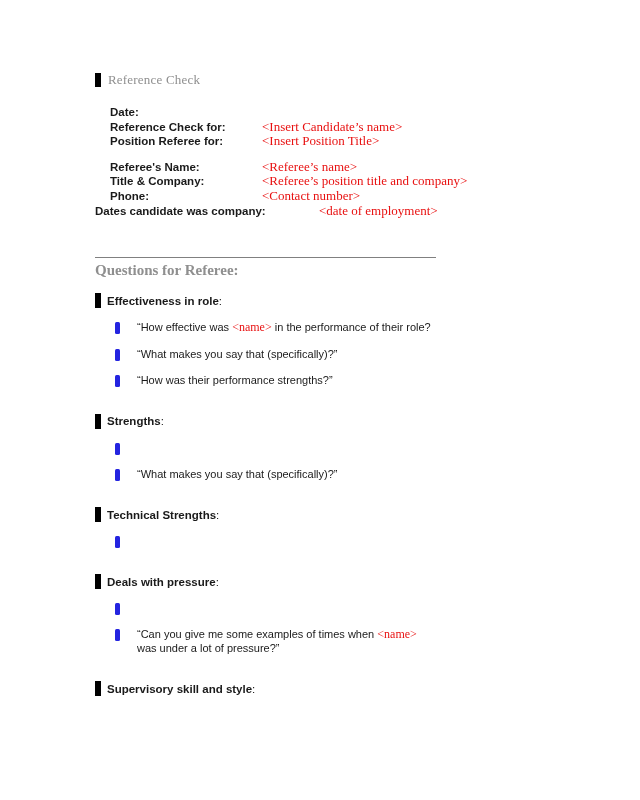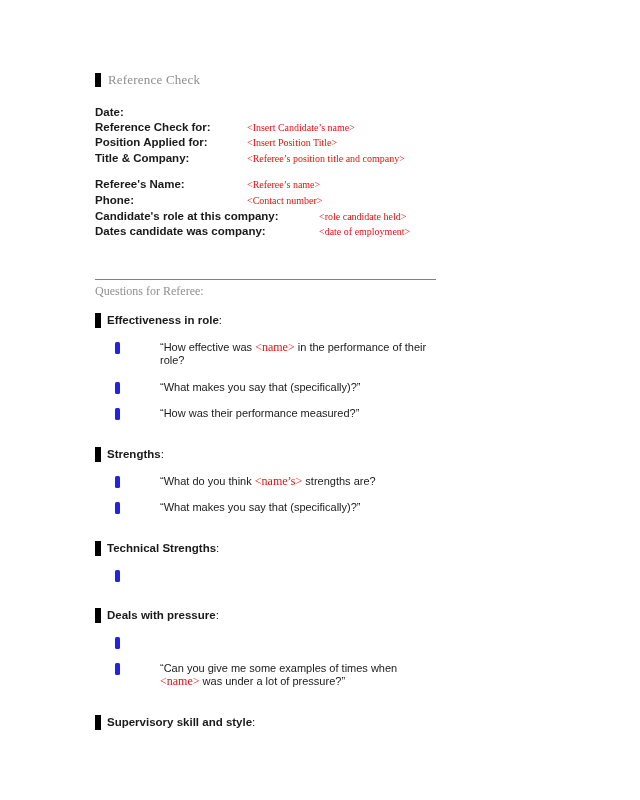--- a/index.html
+++ b/index.html
@@ -17,39 +17,39 @@
   .muted{color:var(--muted-gray,#8f8f8f);}
   
   .doc-title-row{display:flex;align-items:center;}
   .marker{display:inline-block;width:6px;height:14px;background:#000;flex:0 0 6px;}
   .doc-title{font-size:13px;margin-left:7px;letter-spacing:.2px;}
   
   .info-block{margin-top:17px;}
   .info-row{line-height:14.6px;font-size:11.5px;font-weight:bold;white-space:nowrap;}
   .info-row.gap-before{margin-top:11px;}
   .info-label{display:inline-block;}
-  .info-label.normal{width:152px;}
+  .info-label.normal{width:152px;margin-left:15px;}
   .info-label.wide{width:224px;}
   .ph{
     font-family:"Liberation Serif","DejaVu Serif",serif;
     color:var(--placeholder-red,#e81111);
-    font-weight:normal;font-size:10px;
+    font-weight:normal;font-size:13px;
   }
   
   .rule{border:0;border-top:1px solid #808080;margin:39px 0 0 0;}
-  .q-header{margin-top:4px;font-size:12px;}
+  .q-header{margin-top:4px;font-size:15px;font-weight:bold;}
   
   .sections{margin-top:4px;}
   .section{margin-top:26px;}
   .section:first-child{margin-top:14px;}
   .section-heading{display:flex;align-items:center;font-size:11.5px;line-height:14px;}
   .section-heading .marker{height:15px;}
   .section-heading .head-text{font-weight:bold;margin-left:6px;}
   .section-heading .head-colon{font-weight:normal;}
-  .question{display:flex;margin-top:13px;padding-left:20px;font-size:11px;line-height:13.5px;gap:23px;}
+  .question{display:flex;margin-top:13px;padding-left:20px;font-size:11px;line-height:13.5px;}
   .qbullet{
     flex:0 0 5px;width:5px;height:12px;margin-top:1px;margin-right:17px;
     background:var(--bullet-blue,#2424e0);border-radius:1.5px;
   }
   .q-text{max-width:397px;}
   .red-seg{
     color:var(--placeholder-red,#e81111);
     font-family:"Liberation Serif","DejaVu Serif",serif;
     font-size:12px;
   }
@@ -60,25 +60,24 @@
 <div class="page">
 
   <div class="doc-title-row">
     <span class="marker"></span>
     <span class="doc-title serif muted">Reference Check</span>
   </div>
 
   <div class="info-block">
       <div class="info-row"><span class="info-label normal">Date:</span></div>
       <div class="info-row"><span class="info-label normal">Reference Check for:</span><span class="ph">&lt;Insert Candidate’s name&gt;</span></div>
-      <div class="info-row"><span class="info-label normal">Position Applied for:</span><span class="ph">&lt;Insert Position Title&gt;</span></div>
+      <div class="info-row"><span class="info-label normal">Position Referee for:</span><span class="ph">&lt;Insert Position Title&gt;</span></div>
+      <div class="info-row gap-before"><span class="info-label normal">Referee's Name:</span><span class="ph">&lt;Referee’s name&gt;</span></div>
       <div class="info-row"><span class="info-label normal">Title &amp; Company:</span><span class="ph">&lt;Referee’s position title and company&gt;</span></div>
-      <div class="info-row gap-before"><span class="info-label normal">Referee's Name:</span><span class="ph">&lt;Referee’s name&gt;</span></div>
       <div class="info-row"><span class="info-label normal">Phone:</span><span class="ph">&lt;Contact number&gt;</span></div>
-      <div class="info-row"><span class="info-label wide">Candidate's role at this company:</span><span class="ph">&lt;role candidate held&gt;</span></div>
       <div class="info-row"><span class="info-label wide">Dates candidate was company:</span><span class="ph">&lt;date of employment&gt;</span></div>
     </div>
 
   <hr class="rule">
 
   <div class="q-header serif muted">Questions for Referee:</div>
 
   <div class="sections">
       <div class="section">
         <div class="section-heading">
@@ -89,32 +88,31 @@
         <div class="question">
           <span class="qbullet"></span>
           <div class="q-text"><span>“How effective was </span><span class="red-seg">&lt;name&gt;</span><span> in the performance of their role?</span></div>
         </div>
         <div class="question">
           <span class="qbullet"></span>
           <div class="q-text"><span>“What makes you say that (specifically)?”</span></div>
         </div>
         <div class="question">
           <span class="qbullet"></span>
-          <div class="q-text"><span>“How was their performance measured?”</span></div>
+          <div class="q-text"><span>“How was their performance strengths?”</span></div>
         </div>
       </div>
       <div class="section">
         <div class="section-heading">
           <span class="marker"></span>
           <span class="head-text">Strengths</span>
           <span class="head-colon">:</span>
         </div>
         <div class="question">
           <span class="qbullet"></span>
-          <div class="q-text"><span>“What do you think </span><span class="red-seg">&lt;name’s&gt;</span><span> strengths are?</span></div>
         </div>
         <div class="question">
           <span class="qbullet"></span>
           <div class="q-text"><span>“What makes you say that (specifically)?”</span></div>
         </div>
       </div>
       <div class="section">
         <div class="section-heading">
           <span class="marker"></span>
           <span class="head-text">Technical Strengths</span>

